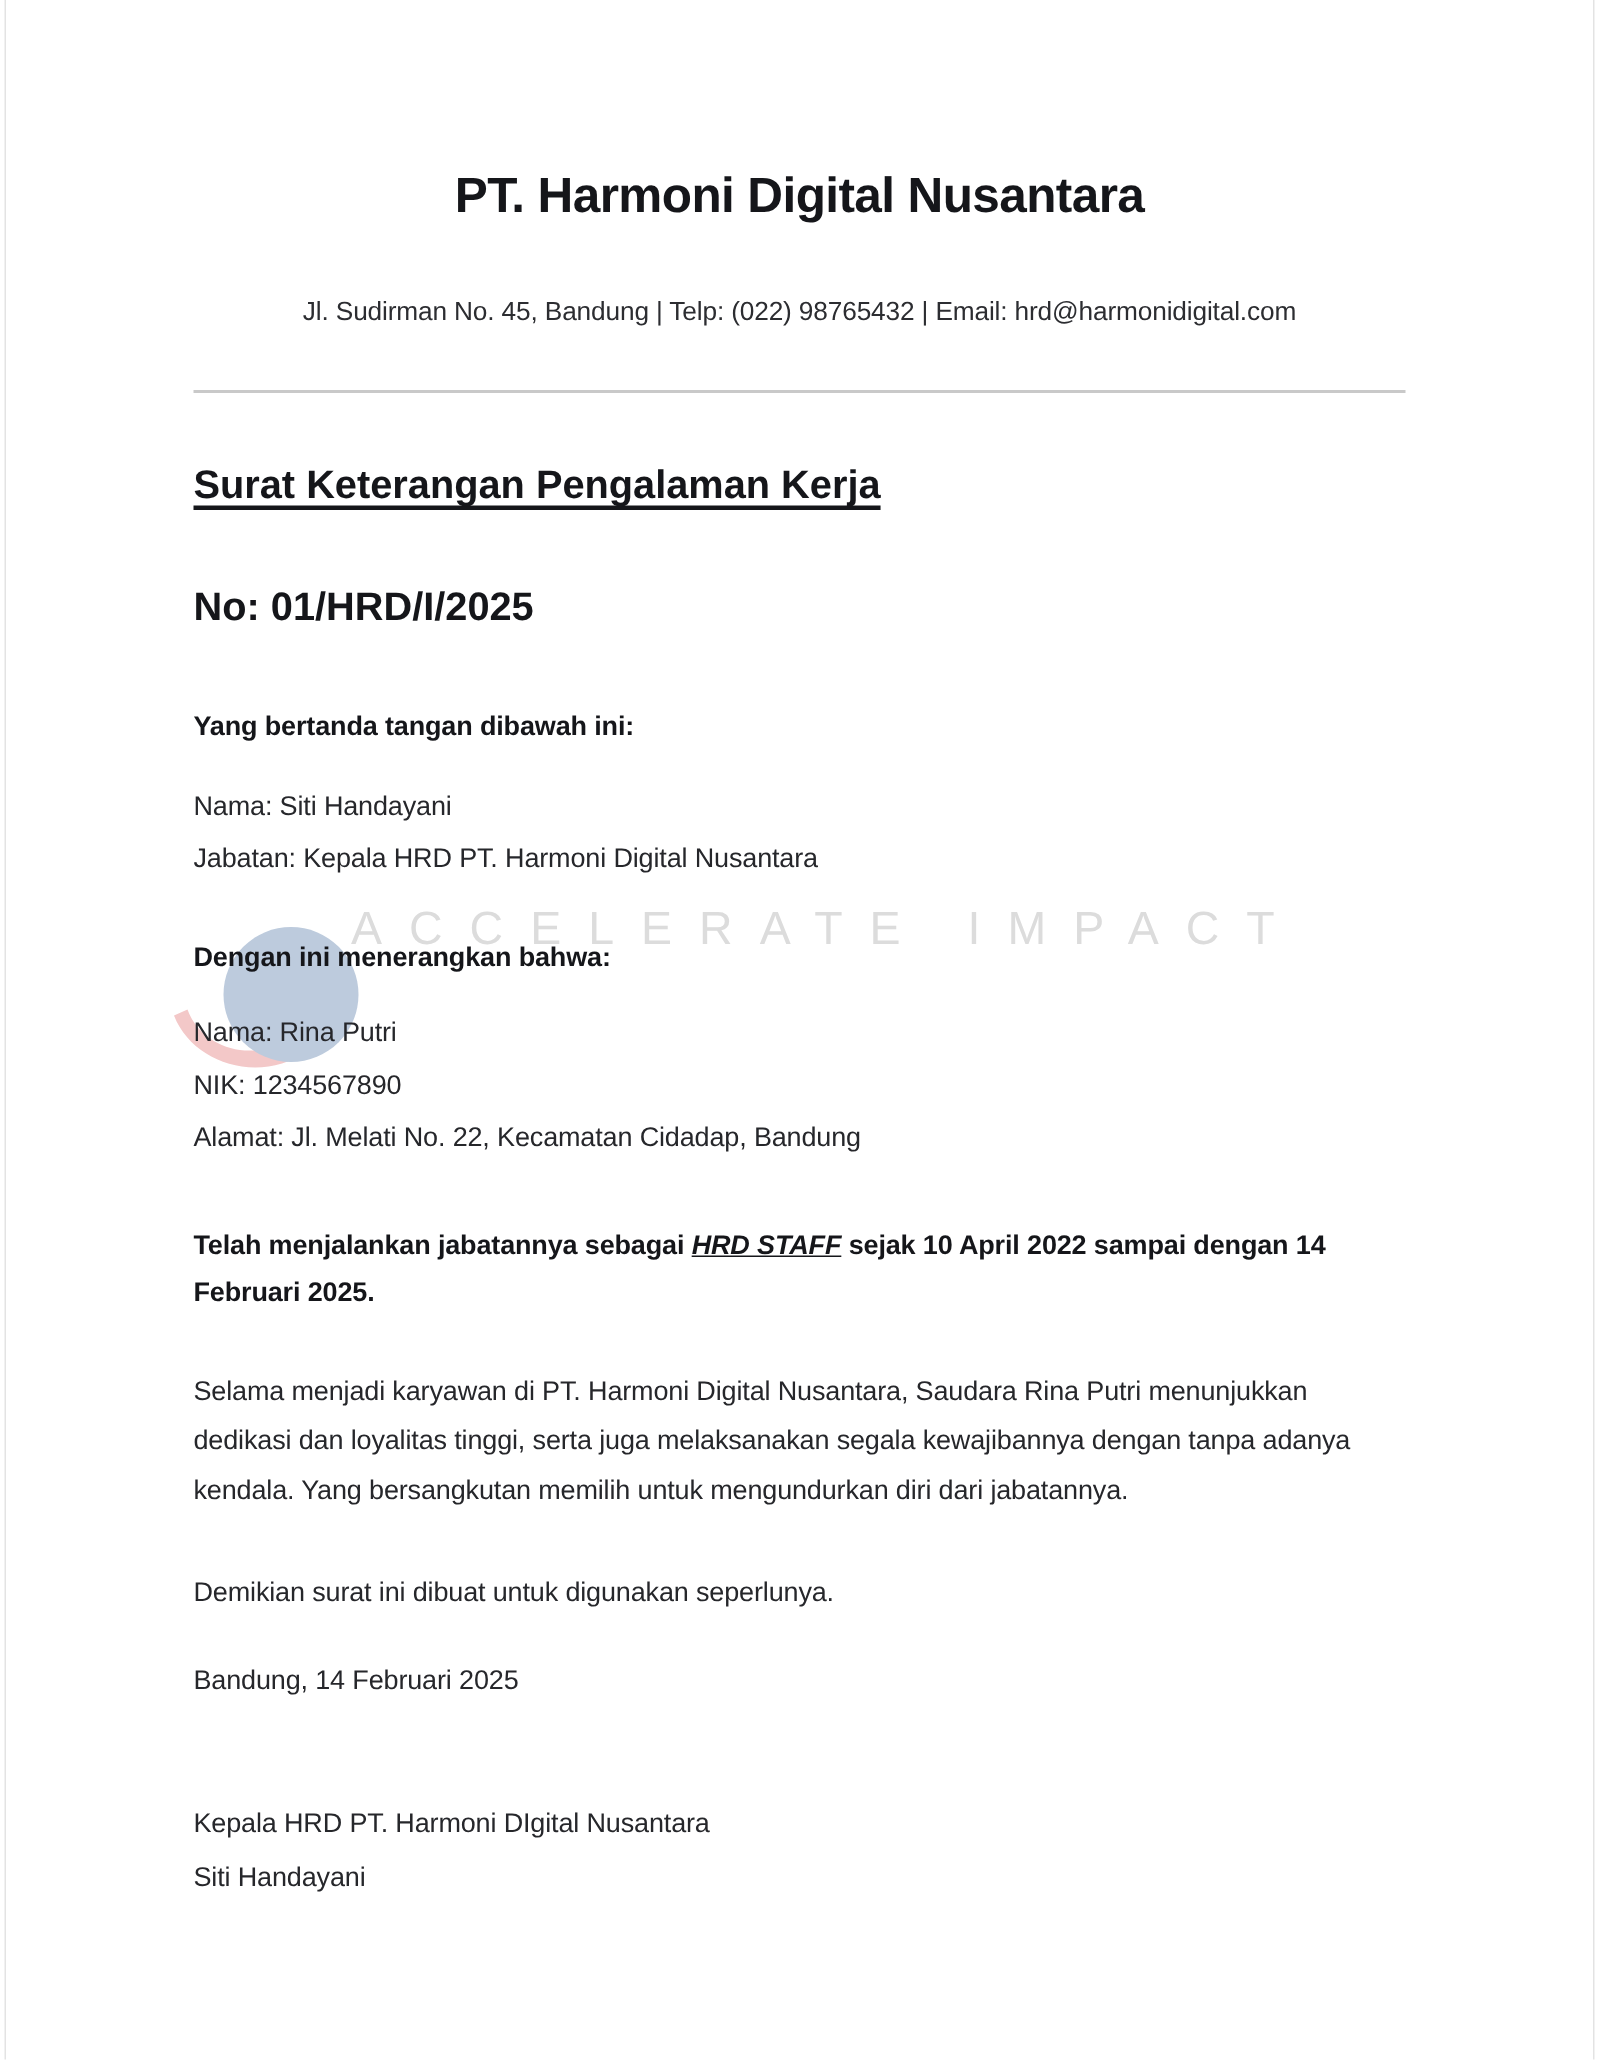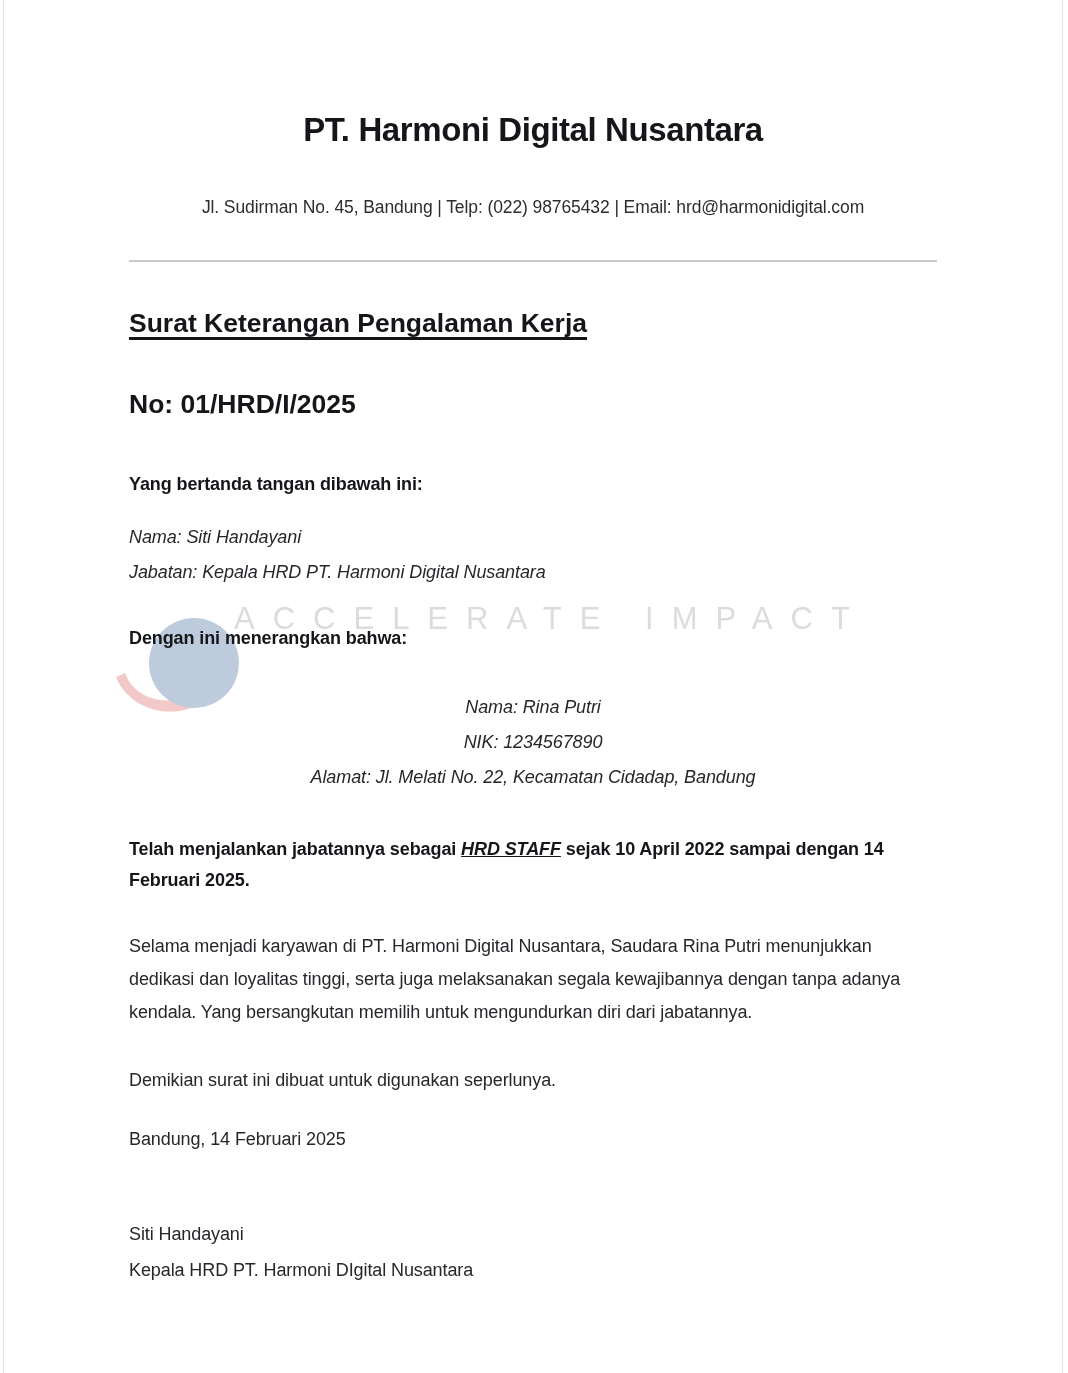--- a/index.html
+++ b/index.html
@@ -145,26 +145,25 @@
     letter-spacing: -0.1px;
   }
   .field-group { margin-top: 25px; }
   .field-line {
     font-size: 18px;
     font-weight: 400;
     color: #26272b;
     margin: 0 0 9px 0;
     line-height: 1.45;
     letter-spacing: -0.1px;
-    font-style: italic;
   }
   .field-line:last-child { margin-bottom: 0; }
 
   .lead-2 { margin-top: 40px; }
-  .field-group-2 { margin-top: 41px; text-align: center; }
+  .field-group-2 { margin-top: 22px; }
 
   .statement {
     font-size: 18px;
     font-weight: 700;
     color: #15161a;
     margin: 44px 0 0 0;
     line-height: 1.72;
     letter-spacing: -0.1px;
   }
   .statement em {
@@ -262,19 +261,19 @@
 
       <p class="statement"><span>Telah menjalankan jabatannya sebagai </span><em>HRD STAFF</em><span> sejak 10 April 2022 sampai dengan 14 Februari 2025.</span></p>
 
       <p class="paragraph">Selama menjadi karyawan di PT. Harmoni Digital Nusantara, Saudara Rina Putri menunjukkan dedikasi dan loyalitas tinggi, serta juga melaksanakan segala kewajibannya dengan tanpa adanya kendala. Yang bersangkutan memilih untuk mengundurkan diri dari jabatannya.</p>
 
       <p class="closing">Demikian surat ini dibuat untuk digunakan seperlunya.</p>
 
       <p class="place-date">Bandung, 14 Februari 2025</p>
 
       <div class="signature-block">
+        <p class="signature-line">Kepala HRD PT. Harmoni DIgital Nusantara</p>
         <p class="signature-line">Siti Handayani</p>
-        <p class="signature-line">Kepala HRD PT. Harmoni DIgital Nusantara</p>
       </div>
 
     </div>
   </div>
 </div>
 
 </body></html>

